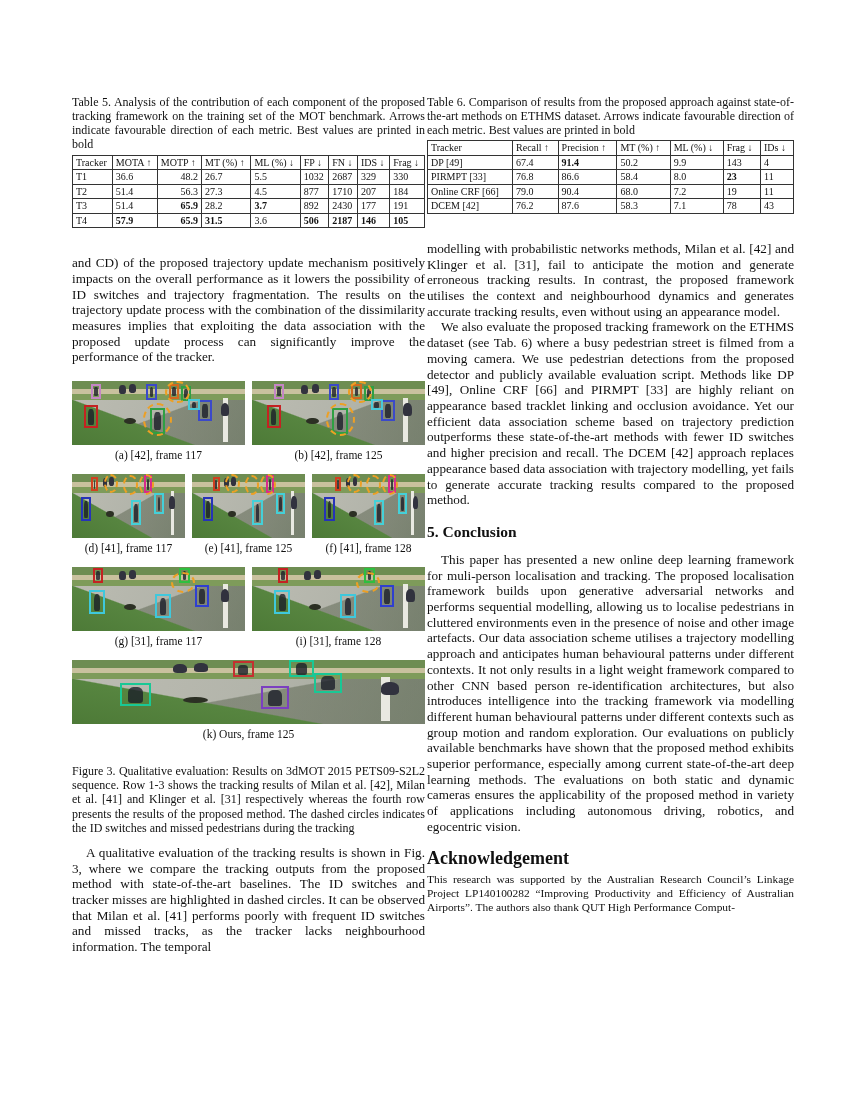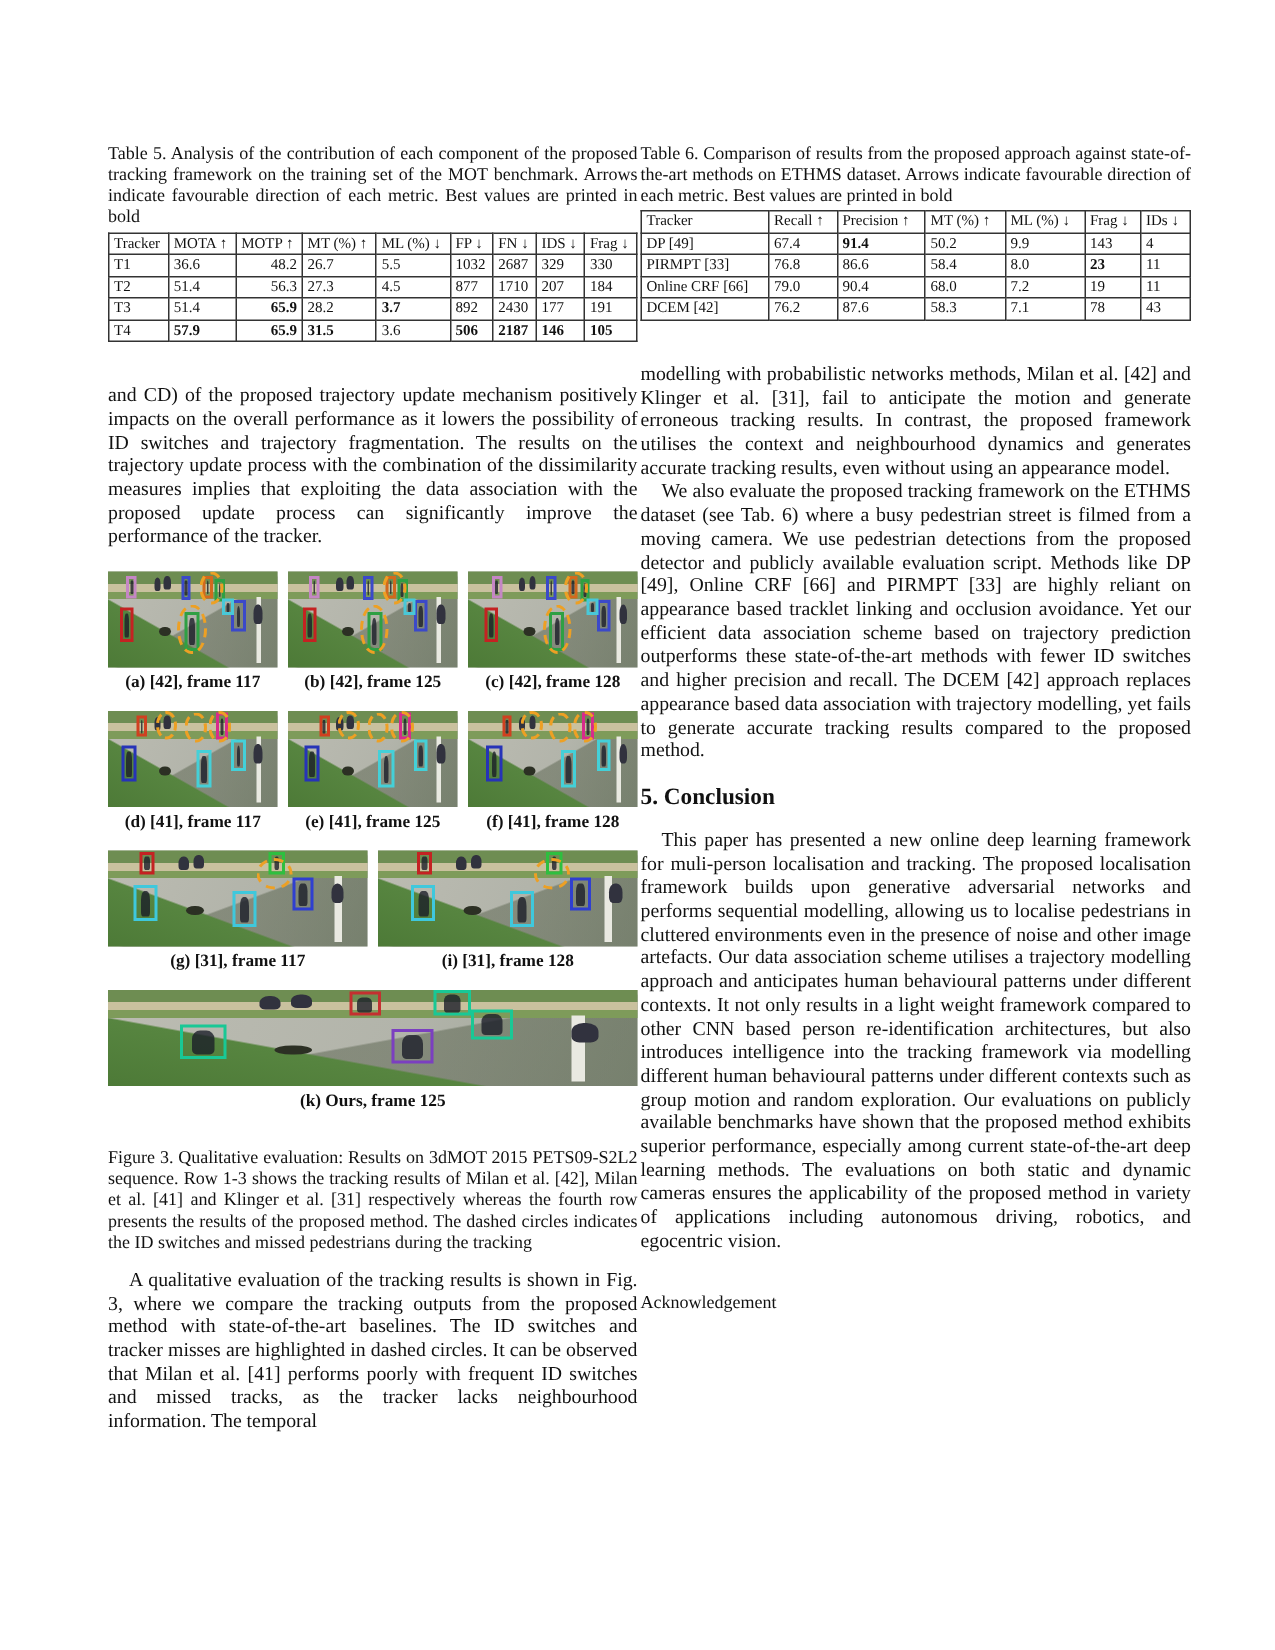--- a/index.html
+++ b/index.html
@@ -18,42 +18,42 @@
 
   table.paper-table { border-collapse:collapse; width:100%; font-size:10px; line-height:1.15;
     border:1.5px solid #000; margin:0; }
   table.paper-table th, table.paper-table td {
     border:1px solid #333; padding:1px 3px; font-weight:normal; text-align:left; white-space:nowrap; }
   table.paper-table .b { font-weight:bold; }
   table.paper-table tr.shaded td { background:#c6c6c6; }
 
   .figure { margin-top:16px; }
   .fig-row { display:flex; gap:7px; margin-bottom:2px; }
-  .fig-cell { flex:1; min-width:0;font-weight:bold; }
+  .fig-cell { flex:1; min-width:0; }
   .scene { position:relative; height:64px; overflow:hidden;
     background:
       linear-gradient(180deg,#6e8d52 0%,#6e8d52 13%,#c9c19e 13%,#c9c19e 21%,#7e9b5a 21%,#7e9b5a 29%,rgba(0,0,0,0) 29%),
       linear-gradient(to top right,#4d7a37 0%,#578540 35%,rgba(0,0,0,0) 36%),
       linear-gradient(to bottom right,rgba(0,0,0,0) 52%,rgba(60,72,48,0.38) 53%),
       linear-gradient(115deg,#bcbcb2 0%,#b2b4aa 55%,#9ba394 100%);
   }
   .pole { position:absolute; right:10%; top:26%; width:2.6%; height:70%; background:#e9e9e1; }
   .ped  { position:absolute; background:#31323e; border-radius:45% 45% 30% 30%; }
   .blob { position:absolute; background:#2c3024; border-radius:50%; }
   .bbox { position:absolute; border:2px solid; box-sizing:border-box; }
   .bbox::after { content:""; position:absolute; left:22%; right:22%; top:10%; bottom:6%;
     background:rgba(26,28,40,0.78); border-radius:35% 35% 20% 20%; }
   .circ { position:absolute; border:2px dashed #eda024; border-radius:50%; box-sizing:border-box; }
   .fig-label { text-align:center; font-size:11.5px; margin:4px 0 11px 0; white-space:nowrap; }
 
   .fig-caption { margin-top:13px; }
   .after-fig { margin-top:10px; }
 
   h2.sec { font-size:15.5px; font-weight:bold; margin:15px 0 11px 0; }
-  h3.ack { font-size:12px; font-weight:normal; margin:26px 0 3px 0; }
+  h3.ack { font-size:18px; font-weight:bold; margin:13px 0 3px 0; }
   .ack-text { font-size:11.4px; line-height:1.24; text-align:justify; margin:0; }
 </style>
 </head>
 <body>
 
 <div class="page">
 
   <div class="col col-left">
     <p class="caption">Table 5. Analysis of the contribution of each component of the proposed tracking framework on the training set of the MOT benchmark. Arrows indicate favourable direction of each metric. Best values are printed in bold</p>
     <table class="paper-table">
@@ -151,40 +151,20 @@
               <div class="bbox" style="left:57.5%;top:4%;width:6%;height:24%;border-color:#d2691e"></div>
               <div class="bbox" style="left:64.5%;top:7%;width:6%;height:24%;border-color:#2ea043"></div>
               <div class="bbox" style="left:46.5%;top:42%;width:9%;height:40%;border-color:#2ea043"></div>
               <div class="bbox" style="left:74.5%;top:30%;width:8%;height:32%;border-color:#3b49c9"></div>
               <div class="bbox" style="left:68.5%;top:28%;width:7%;height:18%;border-color:#49c8d8"></div>
               <div class="circ" style="left:42.5%;top:34%;width:17%;height:52%;border-color:#eda024"></div>
               <div class="circ" style="left:55.5%;top:0%;width:14%;height:34%;border-color:#eda024"></div>
             </div>
             <div class="fig-label">(b) [42], frame 125</div>
           </div>
-          <div class="fig-cell">
-            <div class="scene">
-              <div class="pole"></div>
-              <div class="blob" style="left:33%;top:57%;width:7%;height:10%"></div>
-              <div class="ped" style="left:30%;top:6%;width:4%;height:15%"></div>
-              <div class="ped" style="left:36%;top:4%;width:4%;height:14%"></div>
-              <div class="ped" style="left:89%;top:34%;width:5%;height:20%"></div>
-              <div class="bbox" style="left:10%;top:38%;width:8%;height:36%;border-color:#c42222"></div>
-              <div class="bbox" style="left:14%;top:5%;width:6%;height:23%;border-color:#c586c5"></div>
-              <div class="bbox" style="left:46%;top:4%;width:6%;height:25%;border-color:#3b49c9"></div>
-              <div class="bbox" style="left:59%;top:4%;width:6%;height:24%;border-color:#d2691e"></div>
-              <div class="bbox" style="left:66%;top:7%;width:6%;height:24%;border-color:#2ea043"></div>
-              <div class="bbox" style="left:48%;top:42%;width:9%;height:40%;border-color:#2ea043"></div>
-              <div class="bbox" style="left:76%;top:30%;width:8%;height:32%;border-color:#3b49c9"></div>
-              <div class="bbox" style="left:70%;top:28%;width:7%;height:18%;border-color:#49c8d8"></div>
-              <div class="circ" style="left:44%;top:34%;width:17%;height:52%;border-color:#eda024"></div>
-              <div class="circ" style="left:57%;top:0%;width:14%;height:34%;border-color:#eda024"></div>
-            </div>
-            <div class="fig-label">(c) [42], frame 128</div>
-          </div>
         </div>
         <div class="fig-row">
           <div class="fig-cell">
             <div class="scene">
               <div class="pole"></div>
               <div class="blob" style="left:30%;top:57%;width:7%;height:10%"></div>
               <div class="ped" style="left:27%;top:6%;width:4%;height:15%"></div>
               <div class="ped" style="left:33%;top:4%;width:4%;height:14%"></div>
               <div class="ped" style="left:86%;top:34%;width:5%;height:20%"></div>
               <div class="bbox" style="left:8%;top:36%;width:9%;height:38%;border-color:#2633b8"></div>
@@ -340,15 +320,16 @@
             <td>78</td>
             <td>43</td>
           </tr>
         </tbody>
       </table>
     <p class="body after-table">modelling with probabilistic networks methods, Milan et al. [42] and Klinger et al. [31], fail to anticipate the motion and generate erroneous tracking results.  In contrast, the proposed framework utilises the context and neighbourhood dynamics and generates accurate tracking results, even without using an appearance model.</p>
     <p class="body ind">We also evaluate the proposed tracking framework on the ETHMS dataset (see Tab. 6) where a busy pedestrian street is filmed from a moving camera. We use pedestrian detections from the proposed detector and publicly available evaluation script. Methods like DP [49], Online CRF [66] and PIRMPT [33] are highly reliant on appearance based tracklet linking and occlusion avoidance. Yet our efficient data association scheme based on trajectory prediction outperforms these state-of-the-art methods with fewer ID switches and higher precision and recall. The DCEM [42] approach replaces appearance based data association with trajectory modelling, yet fails to generate accurate tracking results compared to the proposed method.</p>
     <h2 class="sec">5. Conclusion</h2>
     <p class="body ind">This paper has presented a new online deep learning framework for muli-person localisation and tracking. The proposed localisation framework builds upon generative adversarial networks and performs sequential modelling, allowing us to localise pedestrians in cluttered environments even in the presence of noise and other image artefacts. Our data association scheme utilises a trajectory modelling approach and anticipates human behavioural patterns under different contexts. It not only results in a light weight framework compared to other CNN based person re-identification architectures, but also introduces intelligence into the tracking framework via modelling different human behavioural patterns under different contexts such as group motion and random exploration. Our evaluations on publicly available benchmarks have shown that the proposed method exhibits superior performance, especially among current state-of-the-art deep learning methods.  The evaluations on both static and dynamic cameras ensures the applicability of the proposed method in variety of applications including autonomous driving, robotics, and egocentric vision.</p>
     <h3 class="ack">Acknowledgement</h3>
+    <p class="ack-text">This research was supported by the Australian Research Council’s Linkage Project LP140100282 “Improving Productivity and Efficiency of Australian Airports”. The authors also thank QUT High Performance Comput-</p>
   </div>
 
 </div>
 
 </body></html>

